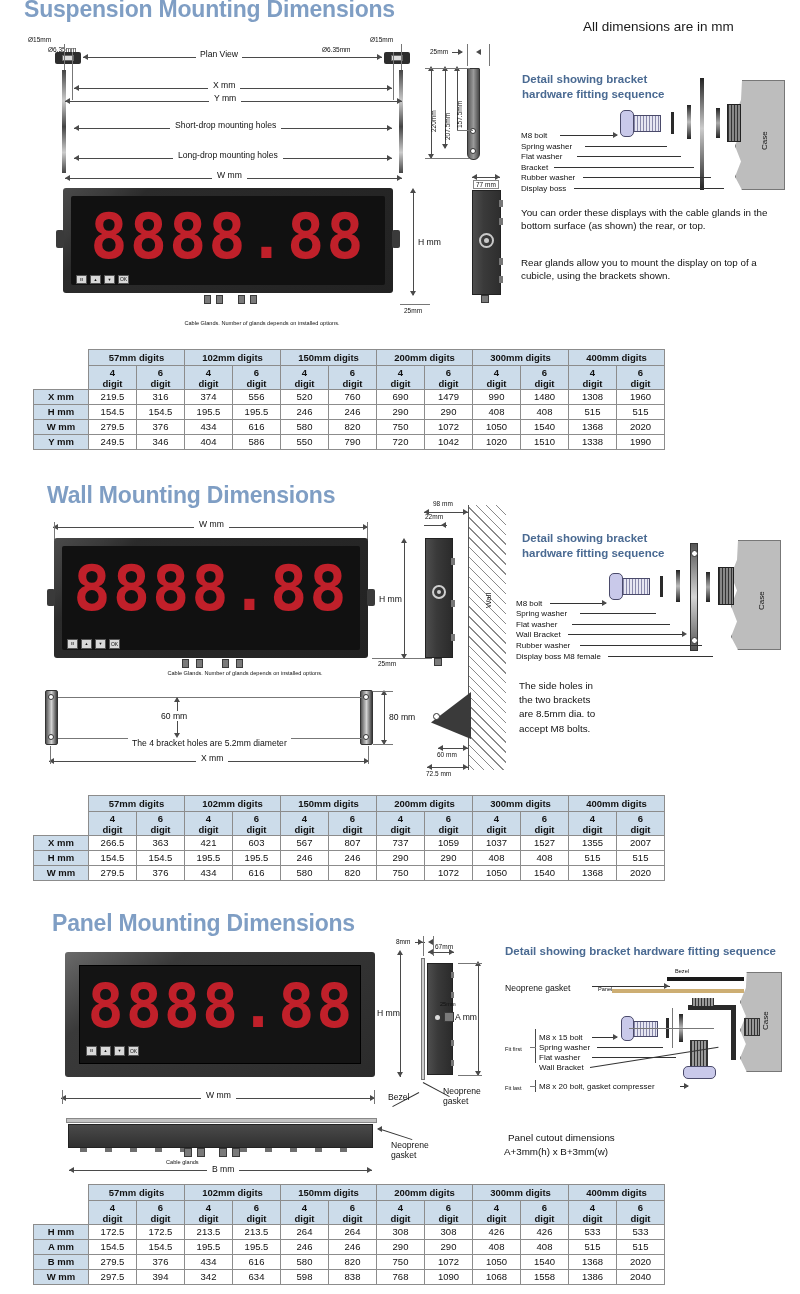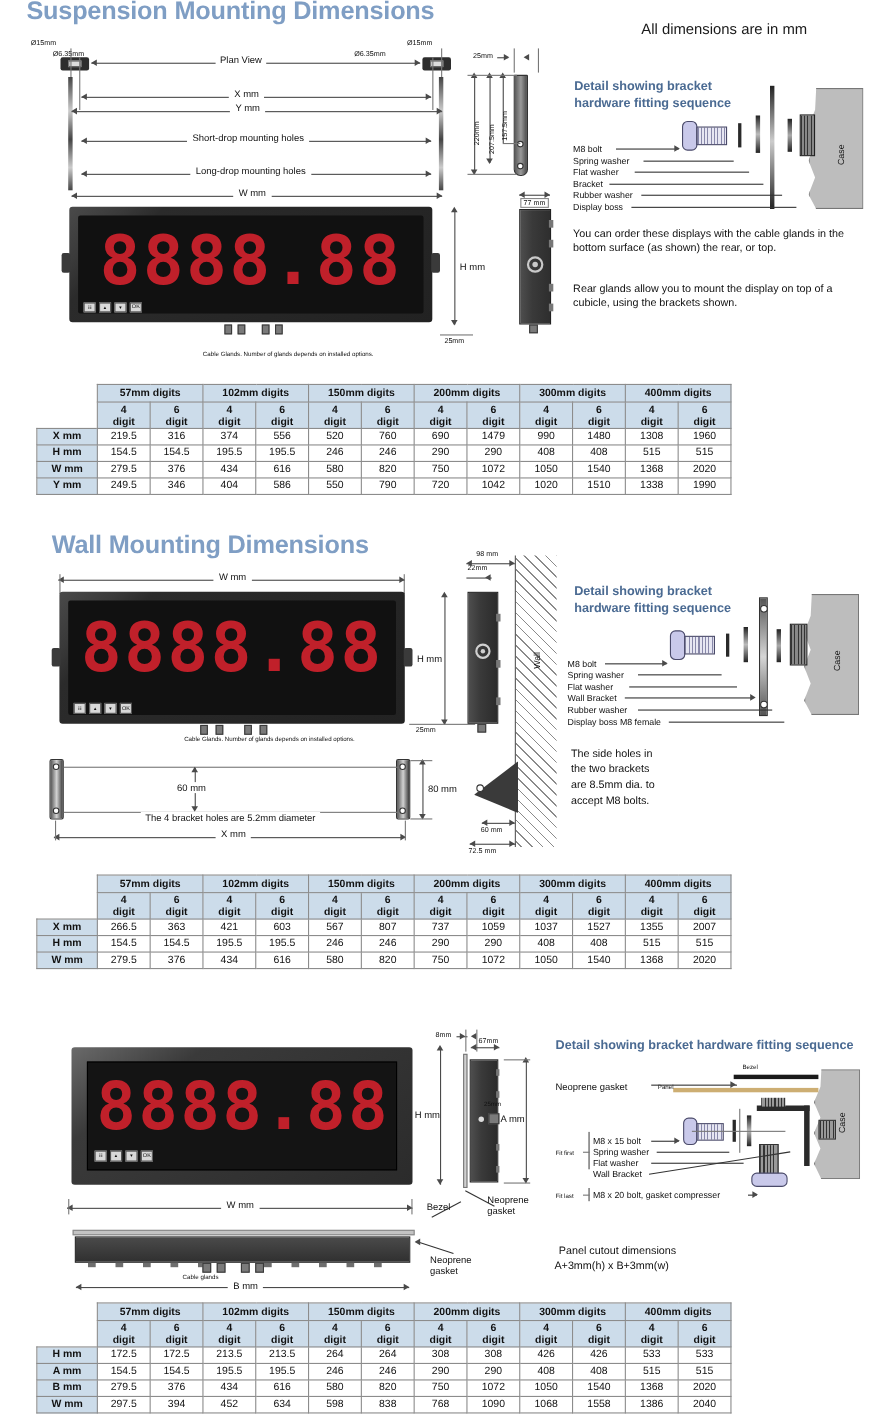--- a/index.html
+++ b/index.html
@@ -675,20 +675,21 @@
         <td class="val">750</td>
         <td class="val">1072</td>
         <td class="val">1050</td>
         <td class="val">1540</td>
         <td class="val">1368</td>
         <td class="val">2020</td>
       </tr>
     </tbody>
   </table>
 
+  <div class="sec-title" style="left:52px; top:910px;">Panel Mounting Dimensions</div>
 
   <div style="position:absolute;left:65px;top:952px;width:310px;height:125px;background:linear-gradient(145deg,#6a6a6a,#3a3a3a 25%,#2b2b2b);border-radius:3px;"></div>
   <div style="position:absolute;left:79px;top:965px;width:282px;height:99px;background:#141414;border:1px solid #000;"></div>
 
   <div class="digits" style="left:95px; top:975px; width:252px; height:62px; font-size:60px; letter-spacing:2px; font-weight:bold;">
     <span>8</span>
       <span>8</span>
       <span>8</span>
       <span>8</span>
       <span>.</span>
@@ -902,21 +903,21 @@
         <td class="val">1072</td>
         <td class="val">1050</td>
         <td class="val">1540</td>
         <td class="val">1368</td>
         <td class="val">2020</td>
       </tr>
       <tr>
         <td class="rowhdr">W mm</td>
         <td class="val">297.5</td>
         <td class="val">394</td>
-        <td class="val">452</td>
+        <td class="val">342</td>
         <td class="val">634</td>
         <td class="val">598</td>
         <td class="val">838</td>
         <td class="val">768</td>
         <td class="val">1090</td>
         <td class="val">1068</td>
         <td class="val">1558</td>
         <td class="val">1386</td>
         <td class="val">2040</td>
       </tr>

